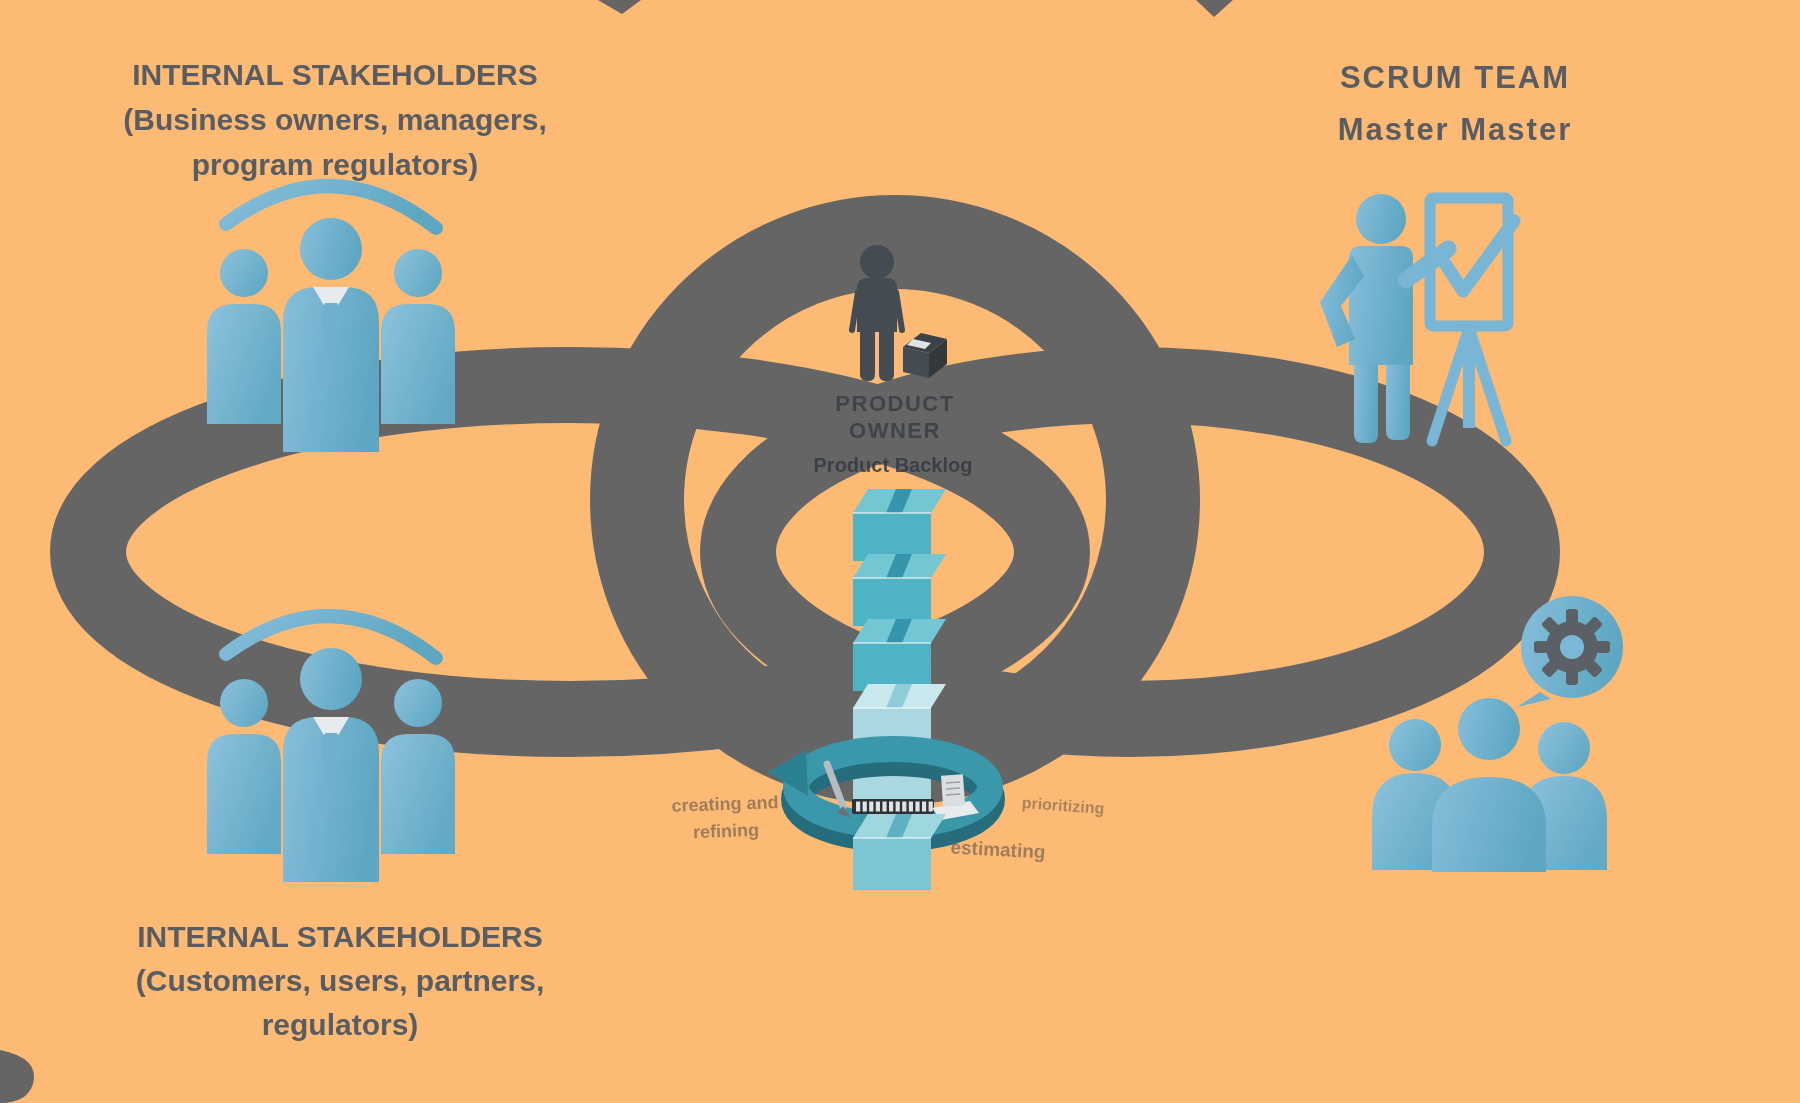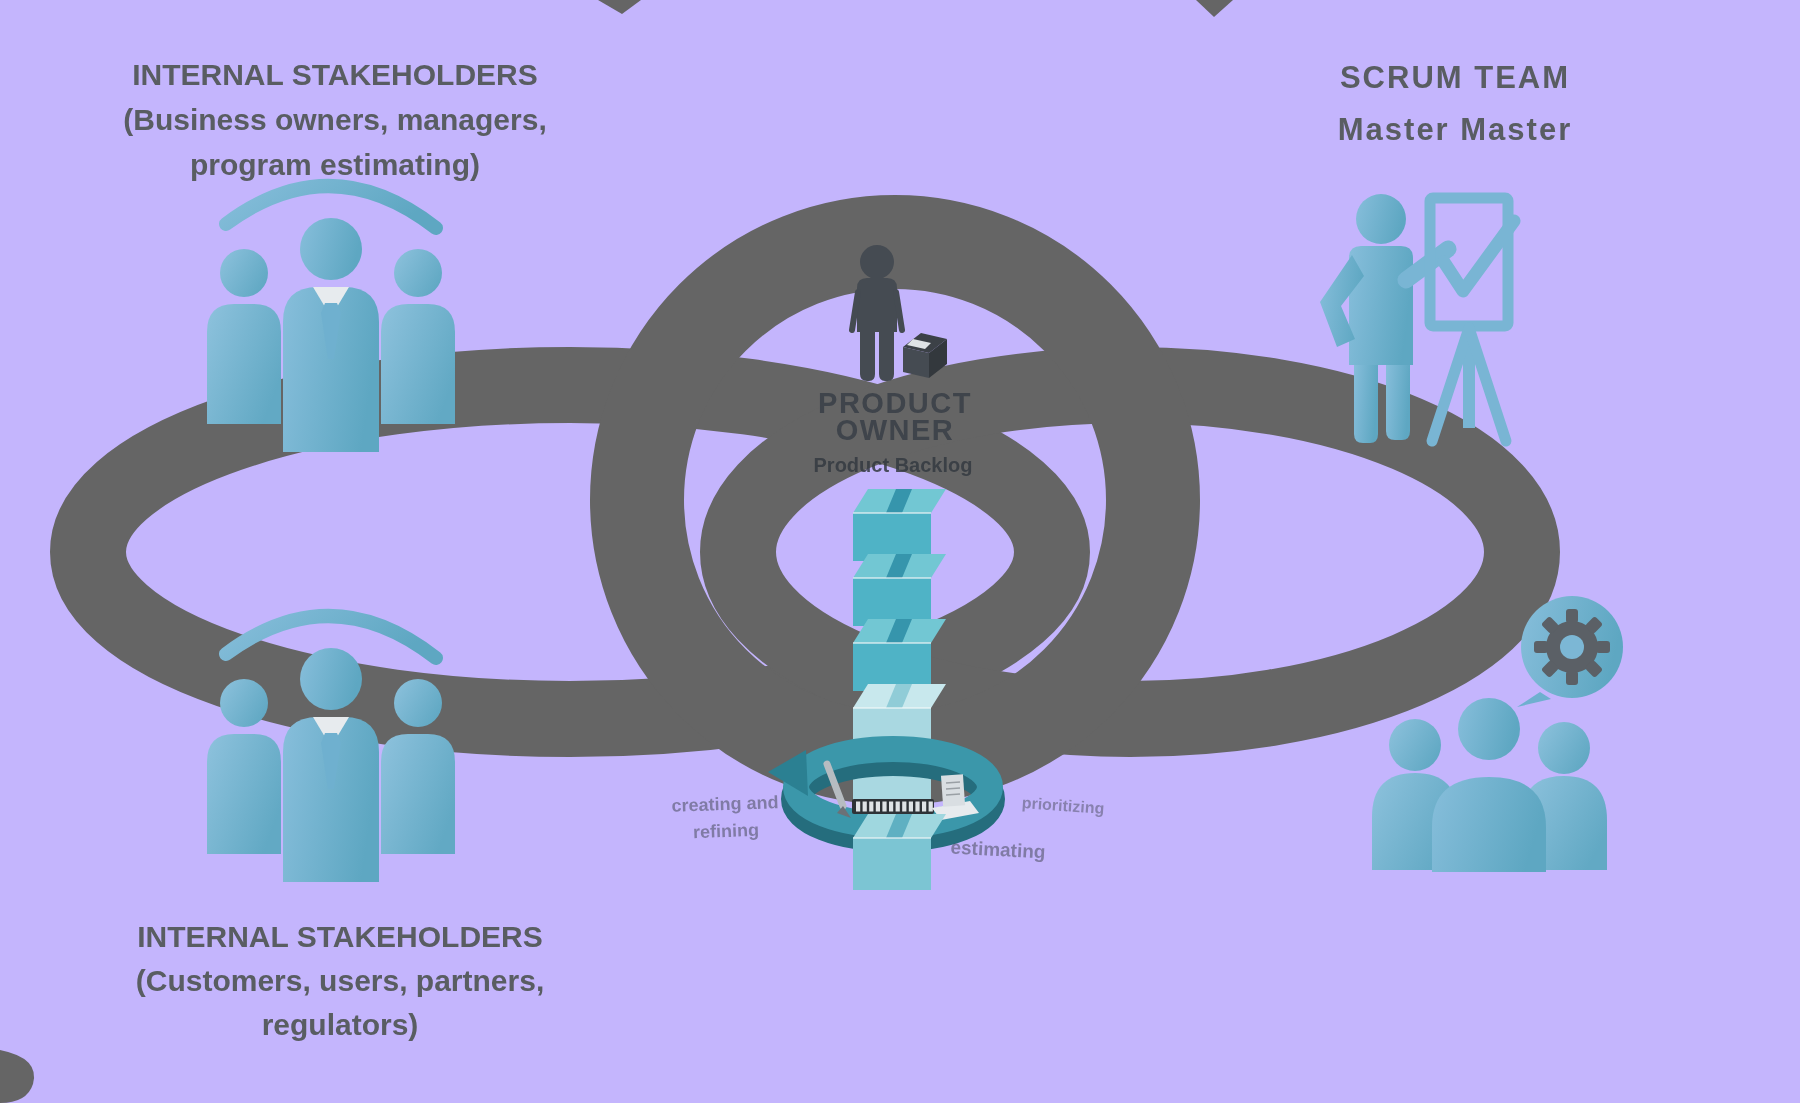--- a/index.html
+++ b/index.html
@@ -1,24 +1,24 @@
 <!DOCTYPE html>
 <html><head>
 <meta charset="utf-8">
 <style>
   html,body{margin:0;padding:0;background:#49794f;}
-  .stage{position:relative;width:1800px;height:1103px;background:#c4b5fd;overflow:hidden;
+  .stage{position:relative;width:1800px;height:1103px;background:#fdba74;overflow:hidden;
          font-family:"Liberation Sans", sans-serif;}
   .stage svg{position:absolute;left:0;top:0;}
   .txt{position:absolute;text-align:center;color:#595d62;font-weight:bold;}
   .t-internal{left:75px;top:52px;width:520px;line-height:45px;font-size:30px;}
   .t-external{left:75px;top:915px;width:530px;line-height:44px;font-size:30px;}
   .t-scrum{left:1255px;top:52px;width:400px;line-height:52px;font-size:31px;letter-spacing:2px;}
   .t-dev{left:1250px;top:862px;width:390px;font-size:30px;letter-spacing:1px;}
-  .t-po{left:795px;top:390px;width:200px;line-height:27px;font-size:29px;letter-spacing:1.5px;color:#3f444b;}
+  .t-po{left:795px;top:390px;width:200px;line-height:27px;font-size:22px;letter-spacing:1.5px;color:#3f444b;}
   .t-backlog{left:763px;top:454px;width:260px;font-size:20px;color:#343a41;opacity:.85;}
   .t-groom-left{left:628px;top:791px;width:195px;line-height:27px;font-size:18px;color:#2f353c;opacity:.45;transform:rotate(-2deg);}
   .t-groom-r1{left:1008px;top:797px;width:110px;font-size:16px;color:#2f353c;opacity:.4;transform:rotate(4deg);}
   .t-groom-r2{left:898px;top:839px;width:200px;font-size:19px;color:#2f353c;opacity:.45;transform:rotate(3deg);}
 </style>
 </head>
 <body>
 
 <div class="stage">
 
@@ -217,21 +217,21 @@
         <rect x="-6" y="-38" width="12" height="14" rx="3" transform="rotate(315)"></rect>
         <circle r="12" fill="#7cb7d5"></circle>
       </g>
     </g>
   </g>
 </svg>
 
   <div class="txt t-internal">
     <div>INTERNAL STAKEHOLDERS</div>
     <div>(Business owners, managers,</div>
-    <div>program estimating)</div>
+    <div>program regulators)</div>
   </div>
 
   <div class="txt t-scrum">
     <div>SCRUM TEAM</div>
     <div>Master Master</div>
   </div>
 
   <div class="txt t-external">
     <div>INTERNAL STAKEHOLDERS</div>
     <div>(Customers, users, partners,</div>

